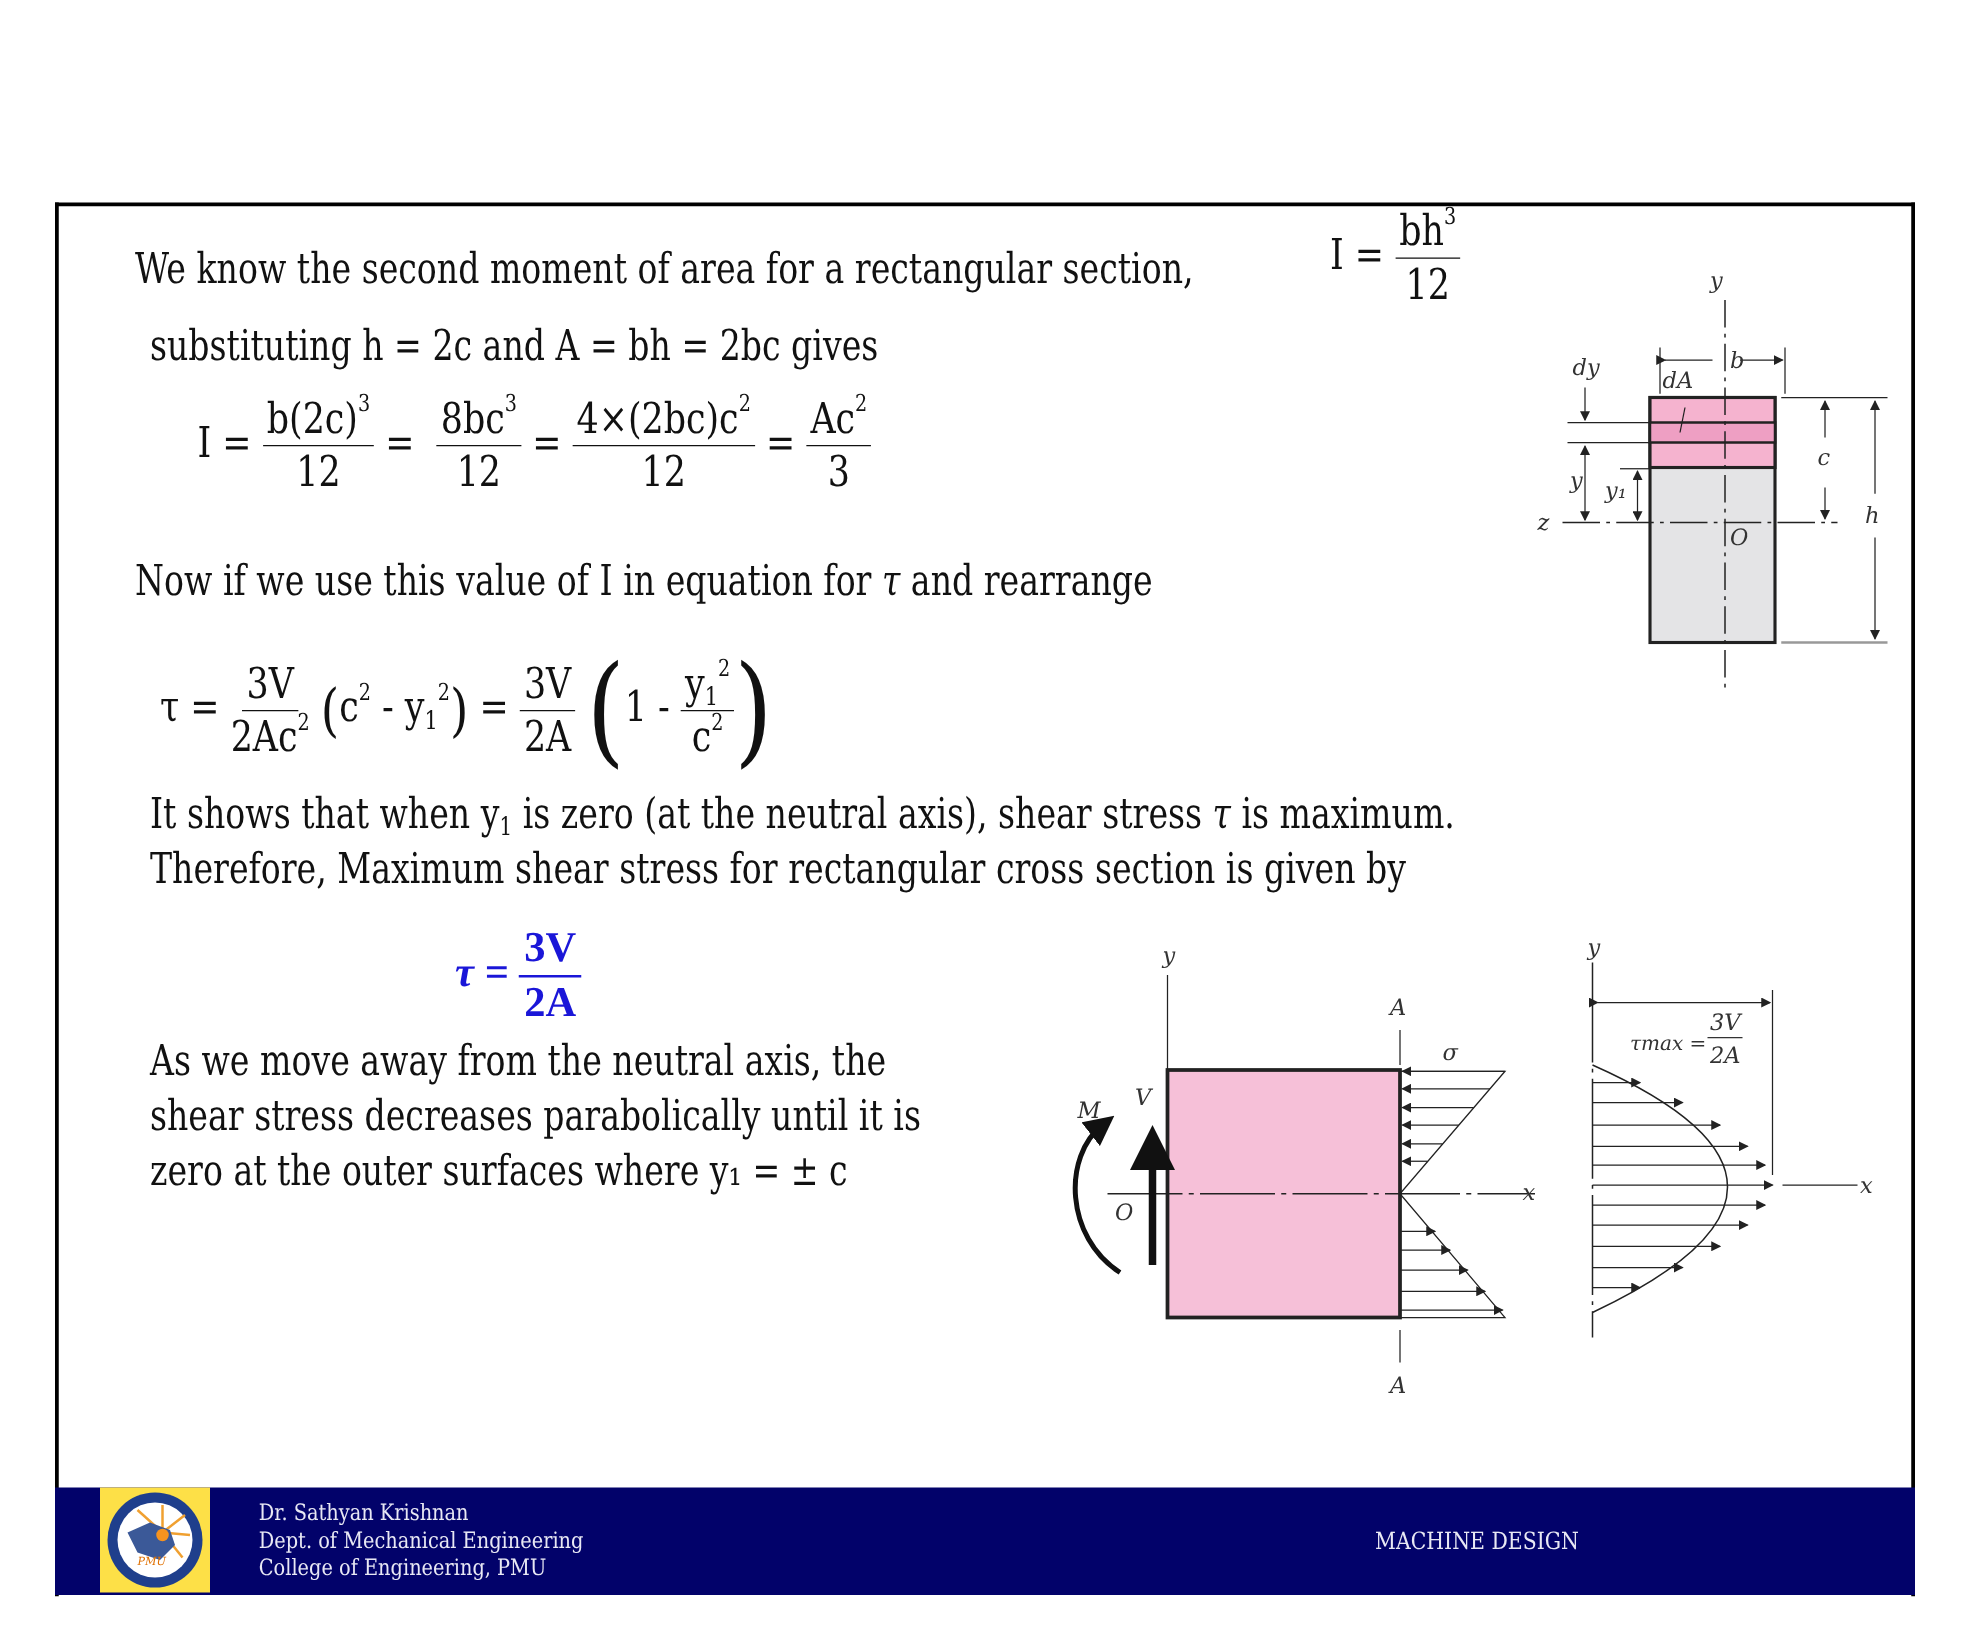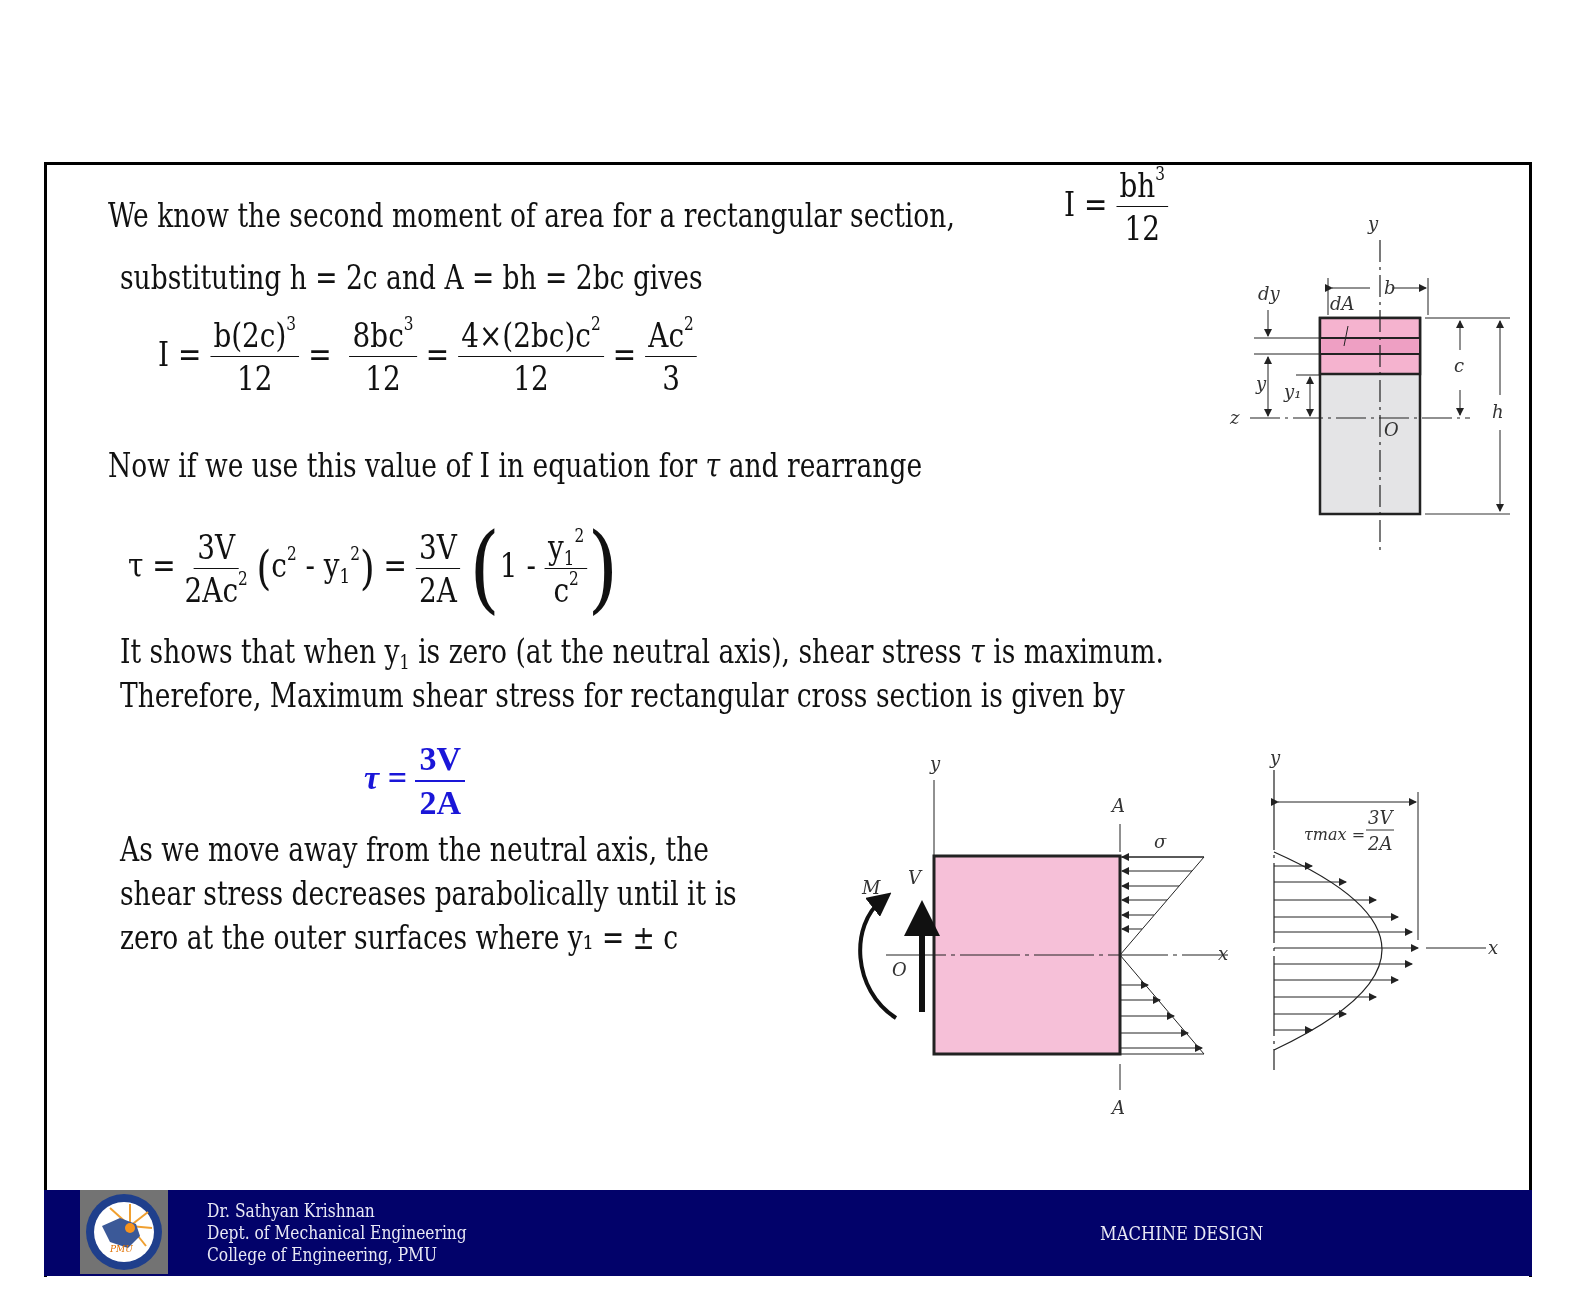--- a/index.html
+++ b/index.html
@@ -8,21 +8,21 @@
   .t{position:absolute;white-space:nowrap;font-family:"DejaVu Serif",serif;font-size:34px;transform-origin:0 0;transform:scaleX(0.78);line-height:1;}
   .tm{position:absolute;white-space:nowrap;font-family:"DejaVu Serif",serif;transform-origin:0 0;transform:scaleX(0.82);line-height:1;}
   .frac{display:inline-flex;flex-direction:column;align-items:center;vertical-align:middle;}
   .frac .num{padding:0 4px 4px 4px;border-bottom:1.5px solid #111;}
   .frac .den{padding-top:4px;}
   sup{font-size:0.55em;vertical-align:0.9em;line-height:0;}
   sub{font-size:0.6em;vertical-align:-0.3em;line-height:0;}
   .blue{color:#1a16d8;font-weight:bold;}
   .blue .frac .num{border-bottom:2px solid #1a16d8;}
   .footer{position:absolute;left:44px;top:1190px;width:1488px;height:86px;background:#02026a;}
-  .logo{position:absolute;left:36px;top:0px;width:88px;height:84px;background:#737373;}
+  .logo{position:absolute;left:36px;top:0px;width:88px;height:84px;background:#fde047;}
   .ftext{position:absolute;left:163px;top:10px;color:#e8e8f4;font-family:"DejaVu Serif",serif;font-size:18px;line-height:22px;transform:scaleX(0.86);transform-origin:0 0;white-space:nowrap;}
   .ftitle{position:absolute;left:1056px;top:32px;color:#e8e8f4;font-family:"DejaVu Serif",serif;font-size:19px;transform:scaleX(0.86);transform-origin:0 0;white-space:nowrap;}
   svg text{font-family:"DejaVu Serif",serif;font-style:italic;}
 </style>
 </head>
 <body>
 
 <div class="frame"></div>
 
 <div class="t" style="left:108px;top:198px;">We know the second moment of area for a rectangular section,</div>

